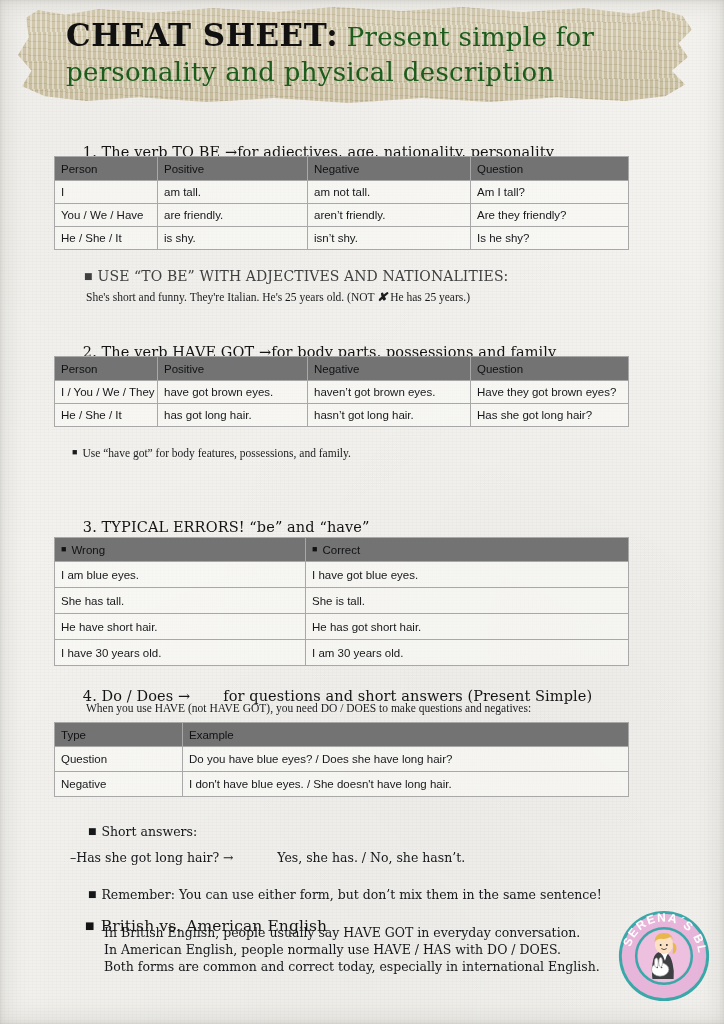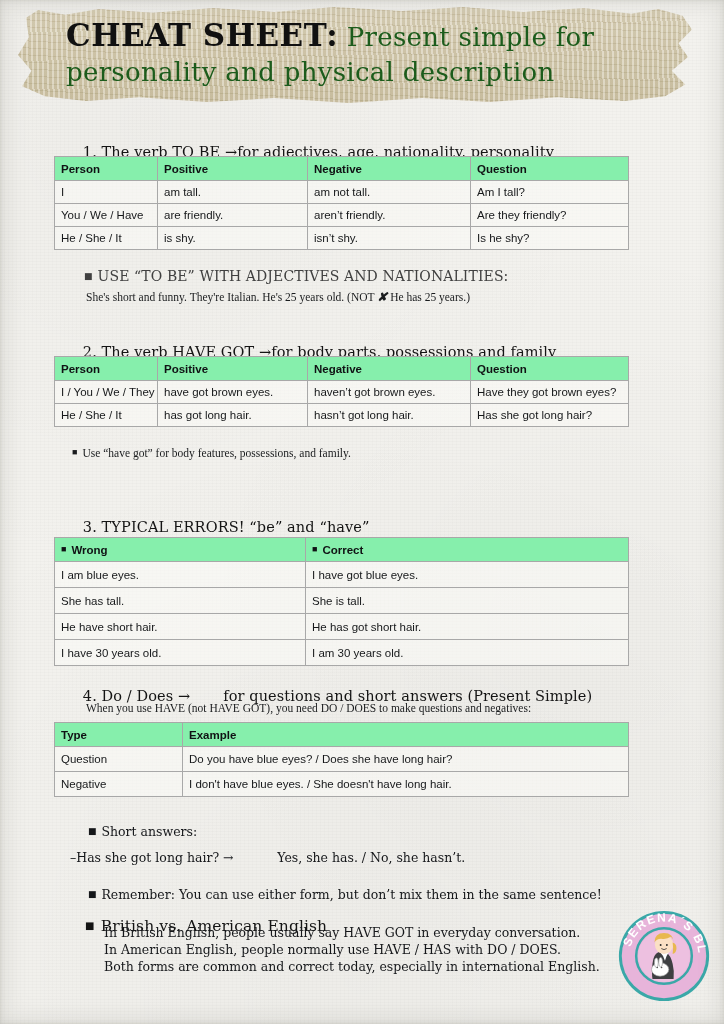--- a/index.html
+++ b/index.html
@@ -126,22 +126,22 @@
   .tbl td, .tbl th {
     border: 1px solid #a8a8a8;
     padding: 3px 5px 3px 6px;
     text-align: left;
     vertical-align: middle;
     height: 16px;
     overflow: hidden;
     white-space: nowrap;
   }
   .tbl th {
-    background: #86efac;
-    font-weight: bold;
+    background: #737373;
+    font-weight: normal;
     font-size: 11.5px;
     color: #101214;
     height: 17px;
   }
 
   
   .note {
     position: absolute;
     font-family: Liberation Serif, serif;
     font-size: 11.5px;

